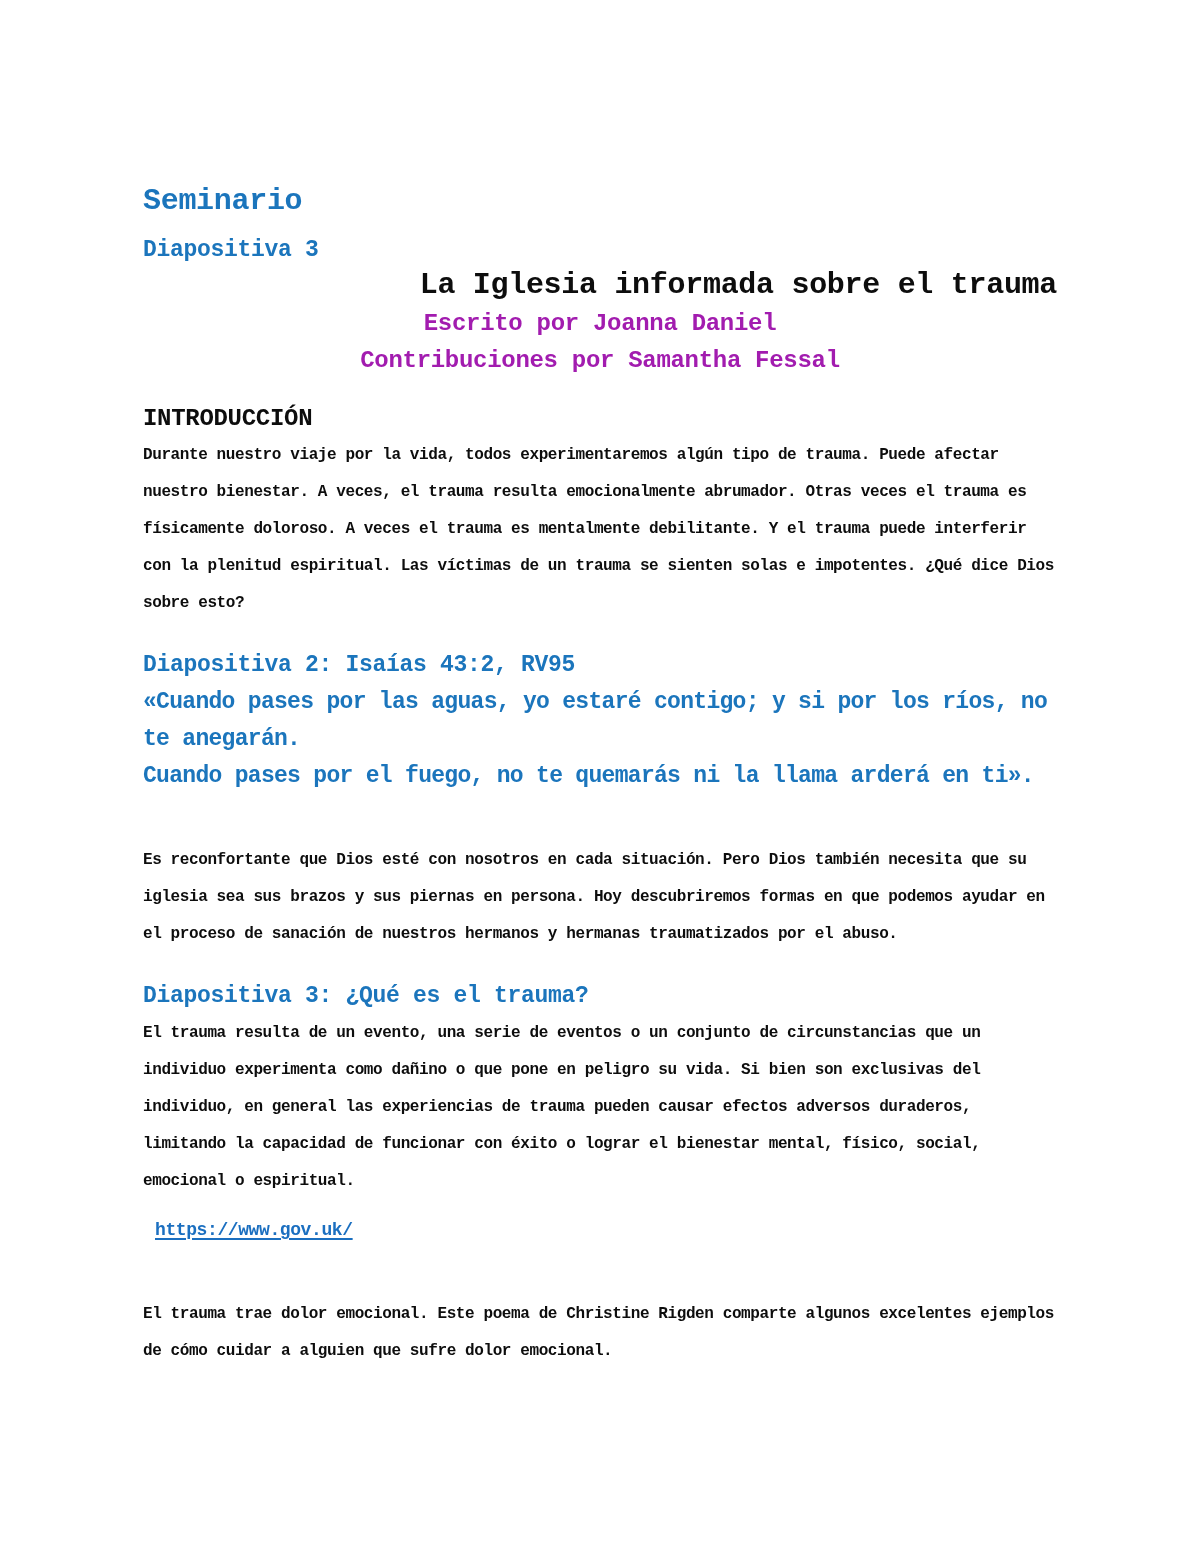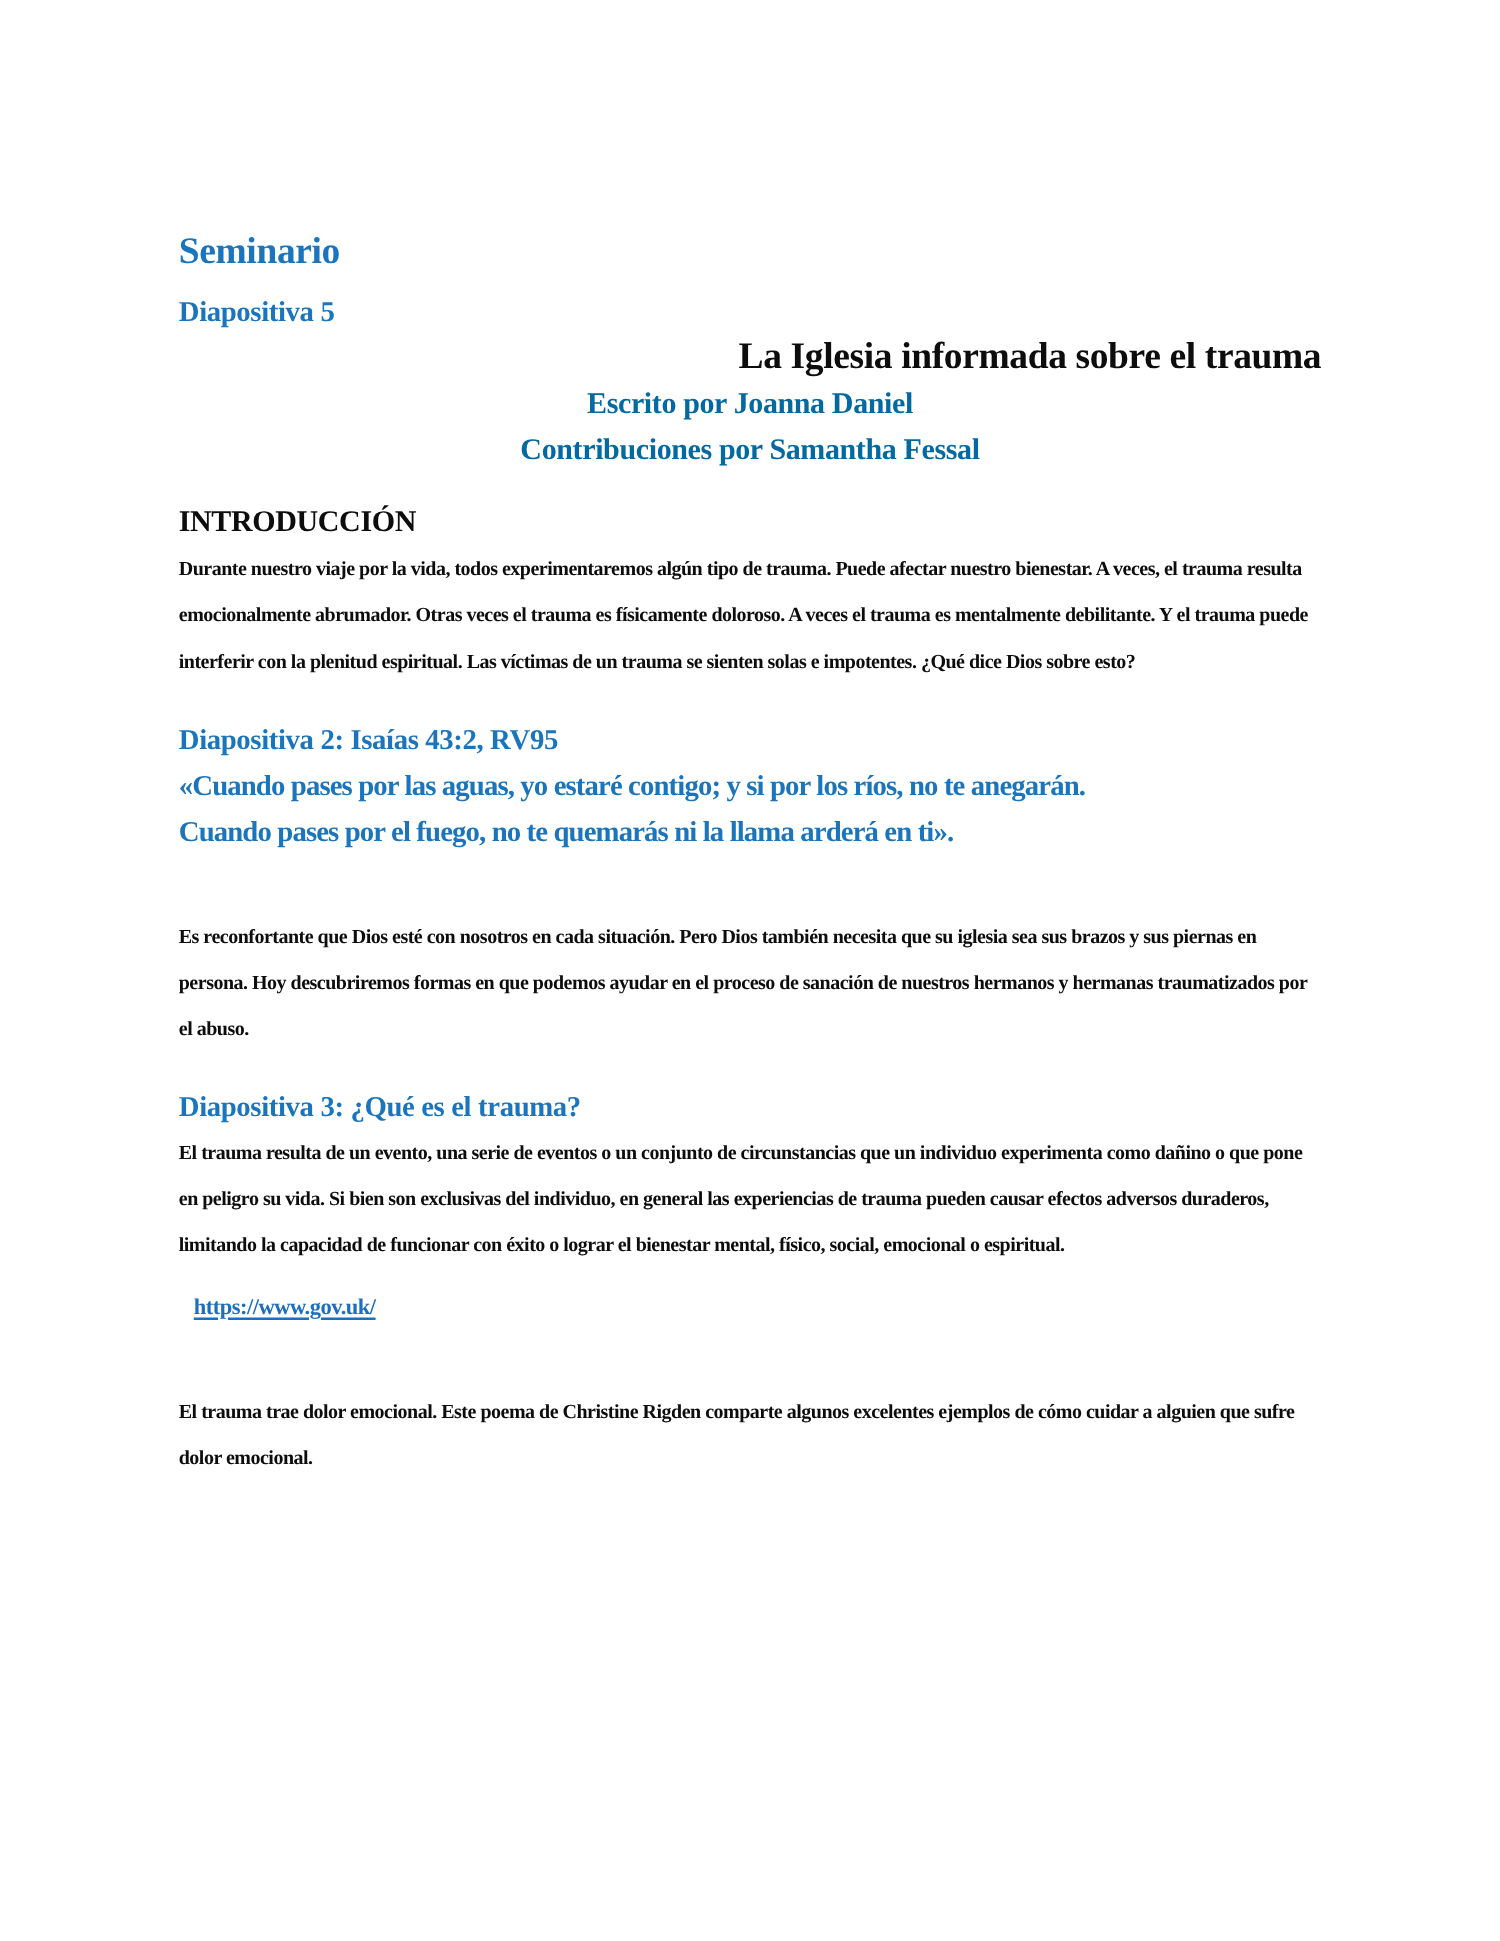--- a/index.html
+++ b/index.html
@@ -6,21 +6,21 @@
     margin: 0;
     padding: 0;
     background: #ffffff;
   }
   .page {
     position: relative;
     width: 1084px;
     height: 1553px;
     background: #ffffff;
     overflow: hidden;
-    font-family: Liberation Serif, serif;
+    font-family: Liberation Mono, monospace;
     color: #111111;
   }
   .content {
     position: absolute;
     left: 143px;
     top: 0;
     width: 914px;
   }
   .h1-blue {
     color: #1b75bc;
@@ -46,21 +46,21 @@
     letter-spacing: -0.3px;
     color: #0d0d0d;
     margin: 0;
   }
   .byline {
     text-align: center;
     font-size: 24px;
     font-weight: 700;
     line-height: 37px;
     letter-spacing: -0.3px;
-    color: #0369a1;
+    color: #a21caf;
     margin: 0;
   }
   .intro-heading {
     font-size: 24px;
     font-weight: 700;
     line-height: 37px;
     letter-spacing: -0.3px;
     margin: 21px 0 0 0;
     color: #0d0d0d;
   }
@@ -107,21 +107,21 @@
   }
 </style>
 </head>
 <body>
 
 <div class="page">
   <div class="content">
 
     <div class="h1-blue">Seminario</div>
 
-    <div class="slide-label">Diapositiva 5</div>
+    <div class="slide-label">Diapositiva 3</div>
 
     <div class="doc-title">La Iglesia informada sobre el trauma</div>
 
     <div class="byline">Escrito por Joanna Daniel</div>
 
     <div class="byline">Contribuciones por Samantha Fessal</div>
 
     <div class="intro-heading">INTRODUCCIÓN</div>
 
     <p class="body-para">Durante nuestro viaje por la vida, todos experimentaremos algún tipo de trauma. Puede afectar nuestro bienestar. A veces, el trauma resulta emocionalmente abrumador. Otras veces el trauma es físicamente doloroso. A veces el trauma es mentalmente debilitante. Y el trauma puede interferir con la plenitud espiritual. Las víctimas de un trauma se sienten solas e impotentes. ¿Qué dice Dios sobre esto?</p>

